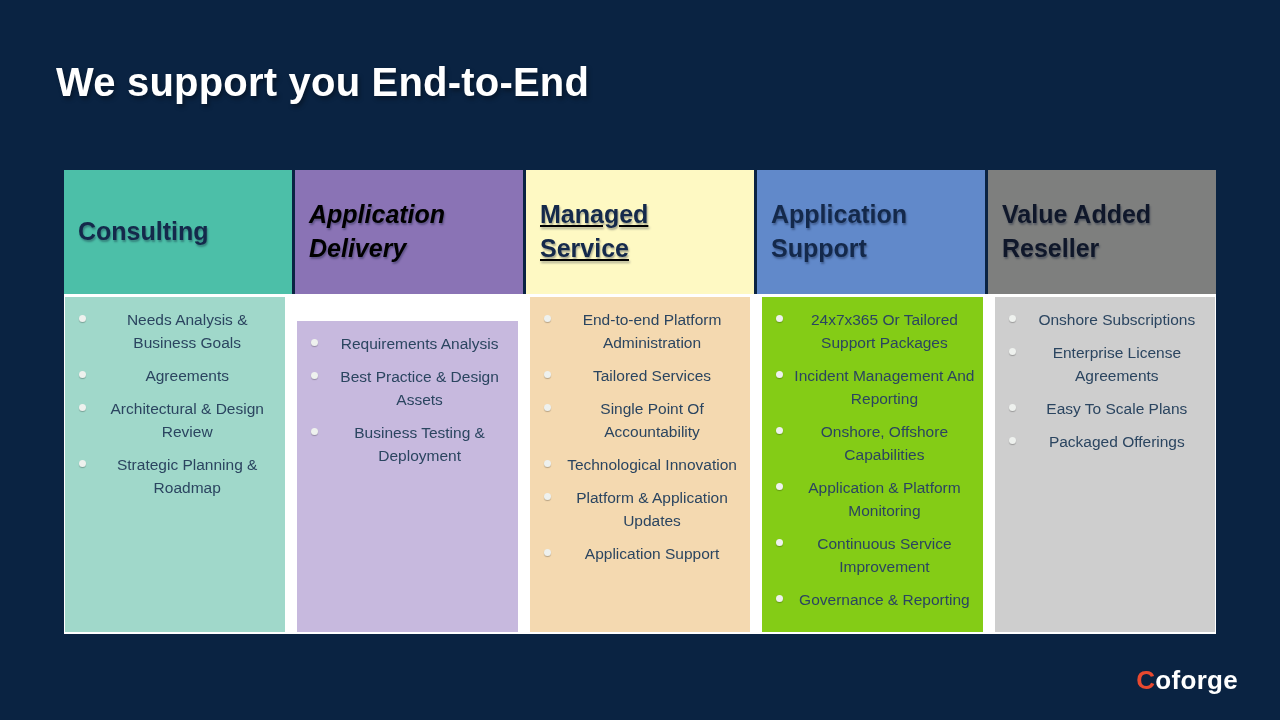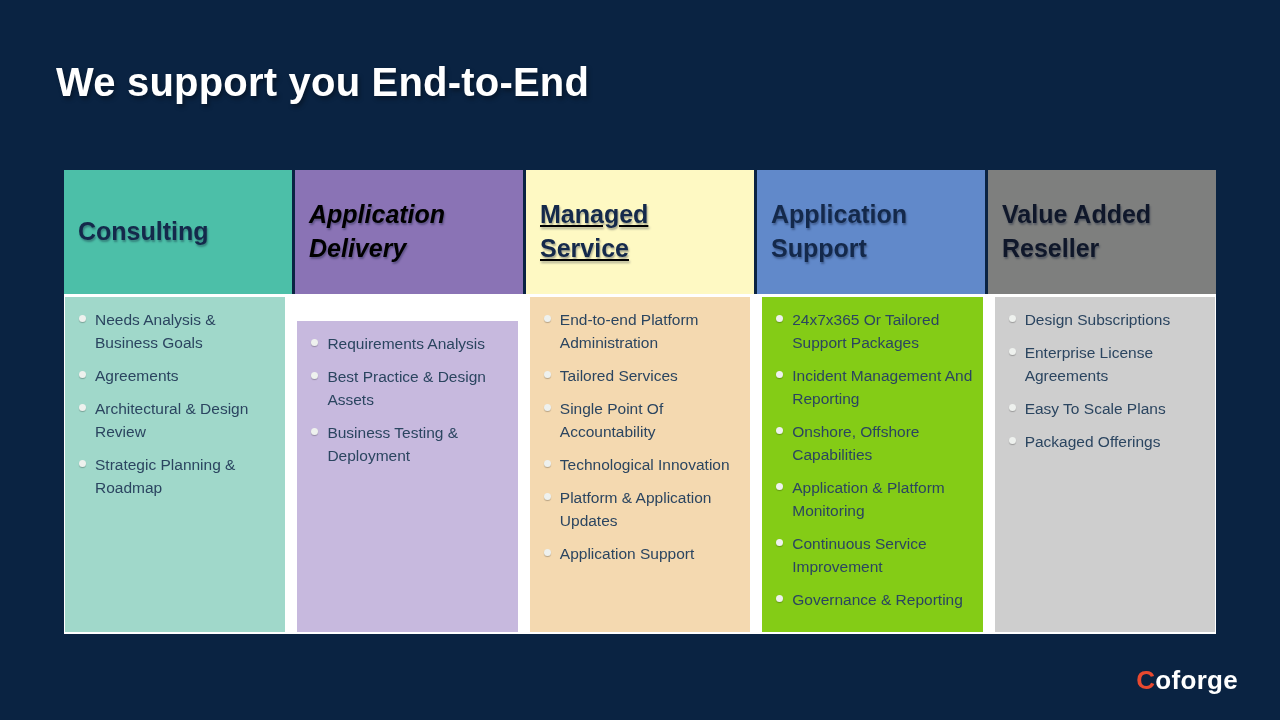--- a/index.html
+++ b/index.html
@@ -56,20 +56,21 @@
   .divider {
     height: 3px;
     background: #ffffff;
   }
   .body-row {
     display: flex;
     gap: 12px;
     height: 335px;
     background: #ffffff;
     padding: 0 1px 2px 1px;
+    text-align: center;
   }
   .bcell {
     flex: 1;
     box-sizing: border-box;
     overflow: hidden;
   }
   .bullet-list {
     margin: 0;
     padding: 11px 6px 0 14px;
     list-style: none;
@@ -168,21 +169,21 @@
           <li class="item"><span class="dot"></span><span>Incident Management And Reporting</span></li>
           <li class="item"><span class="dot"></span><span>Onshore, Offshore Capabilities</span></li>
           <li class="item"><span class="dot"></span><span>Application &amp; Platform Monitoring</span></li>
           <li class="item"><span class="dot"></span><span>Continuous Service Improvement</span></li>
           <li class="item"><span class="dot"></span><span>Governance &amp; Reporting</span></li>
         </ul>
       </div>
 
       <div class="bcell" style="background: rgb(206, 206, 206);">
         <ul class="bullet-list">
-          <li class="item"><span class="dot"></span><span>Design Subscriptions</span></li>
+          <li class="item"><span class="dot"></span><span>Onshore Subscriptions</span></li>
           <li class="item"><span class="dot"></span><span>Enterprise License Agreements</span></li>
           <li class="item"><span class="dot"></span><span>Easy To Scale Plans</span></li>
           <li class="item"><span class="dot"></span><span>Packaged Offerings</span></li>
         </ul>
       </div>
 
     </div>
   </div>
 
   <div class="logo">

